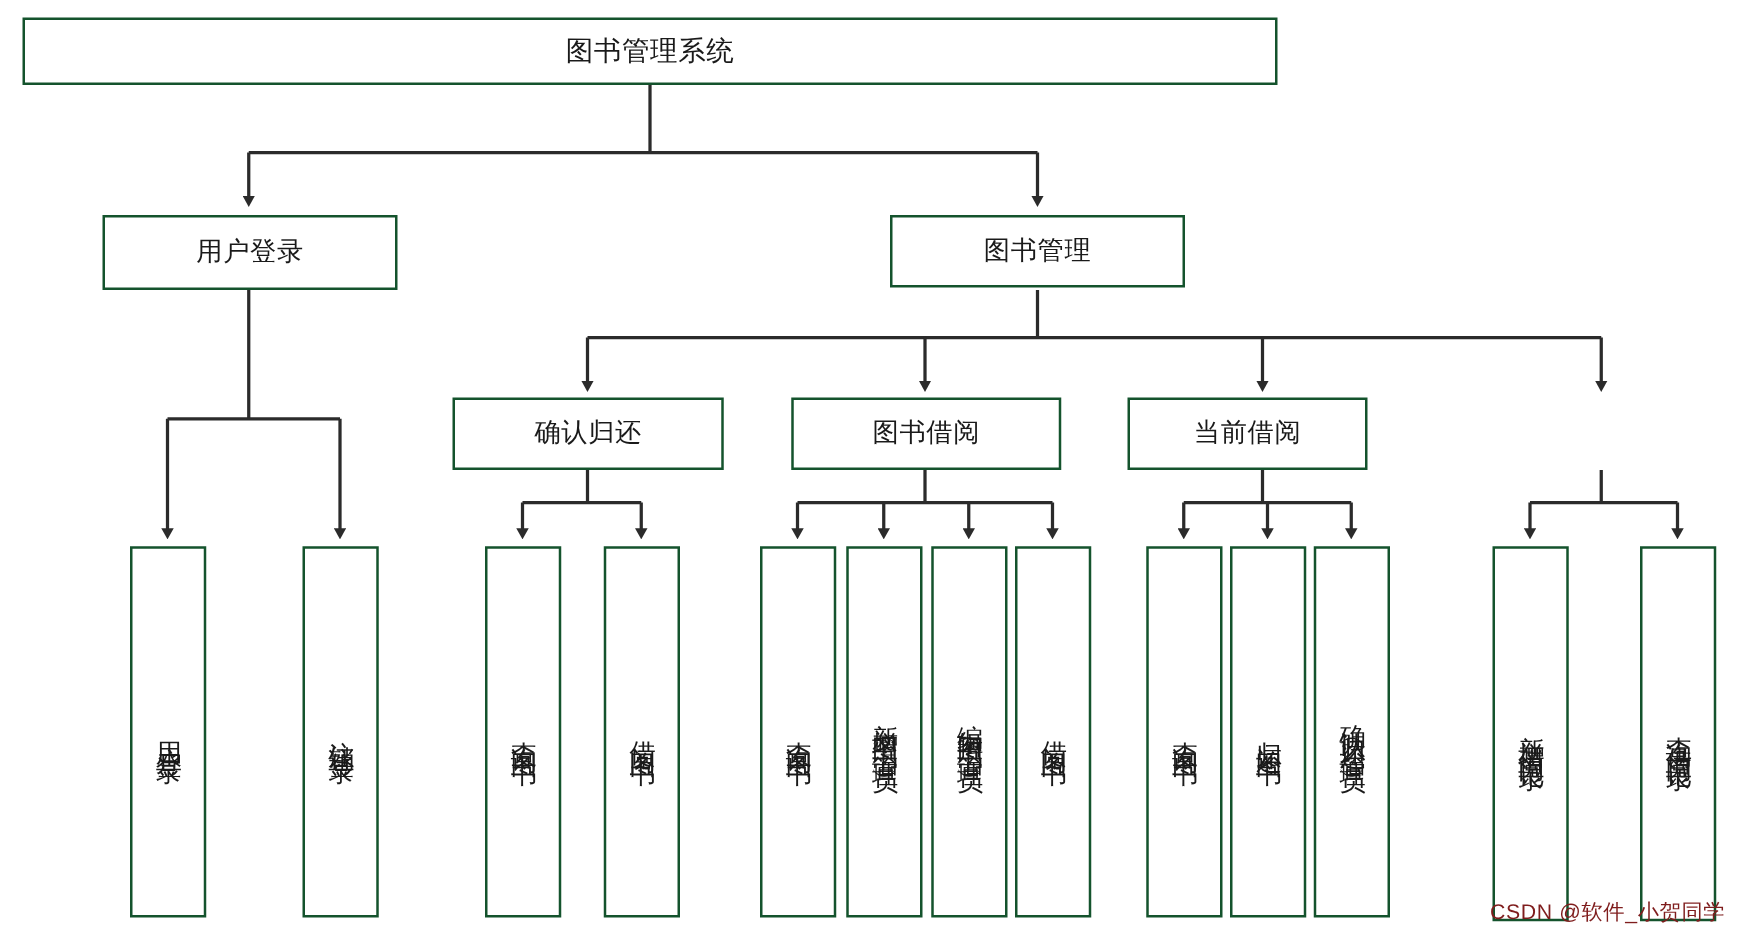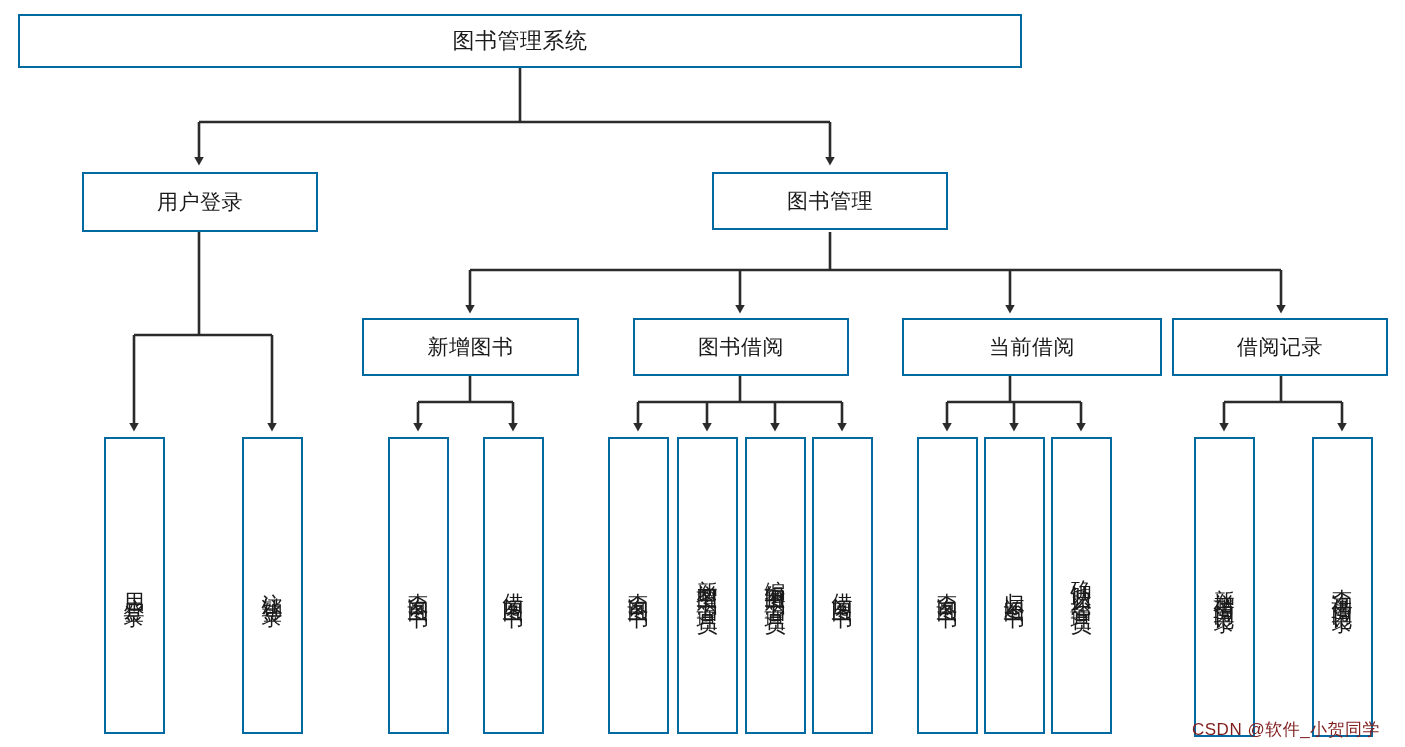--- a/index.html
+++ b/index.html
@@ -24,21 +24,21 @@
     left: 0;
     top: 0;
     width: 1405px;
     height: 747px;
     pointer-events: none;
   }
   .node {
     position: absolute;
     box-sizing: border-box;
     background: #ffffff;
-    border: 2px solid #0369a1;
+    border: 2px solid #14532d;
     display: flex;
     align-items: center;
     justify-content: center;
     color: #1a1a1a;
   }
   .node-label {
     display: block;
     text-align: center;
     line-height: 1.22;
     white-space: nowrap;
@@ -132,34 +132,31 @@
 
   <div class="node horizontal" style="left:82px; top:172px; width:236px; height:60px;">
     <span class="node-label">用户登录</span>
   </div>
 
   <div class="node horizontal" style="left:712px; top:172px; width:236px; height:58px;">
     <span class="node-label">图书管理</span>
   </div>
 
   <div class="node horizontal" style="left:362px; top:318px; width:217px; height:58px;">
-    <span class="node-label">新增图书</span>
+    <span class="node-label">确认归还</span>
   </div>
 
   <div class="node horizontal" style="left:633px; top:318px; width:216px; height:58px;justify-content:center;">
     <span class="node-label">图书借阅</span>
   </div>
 
-  <div class="node horizontal" style="left:902px; top:318px; width:260px; height:58px;justify-content:center;">
+  <div class="node horizontal" style="left:902px; top:318px; width:192px; height:58px;justify-content:center;">
     <span class="node-label">当前借阅</span>
   </div>
 
-  <div class="node horizontal" style="left:1172px; top:318px; width:216px; height:58px;">
-    <span class="node-label">借阅记录</span>
-  </div>
 
   <div class="node vertical" style="left:104px; top:437px; width:61px; height:297px;">
     <span class="node-label">用户登录</span>
   </div>
   <div class="node vertical" style="left:242px; top:437px; width:61px; height:297px;">
     <span class="node-label">注销登录</span>
   </div>
 
   <div class="node vertical" style="left:388px; top:437px; width:61px; height:297px;">
     <span class="node-label">查询图书</span>

